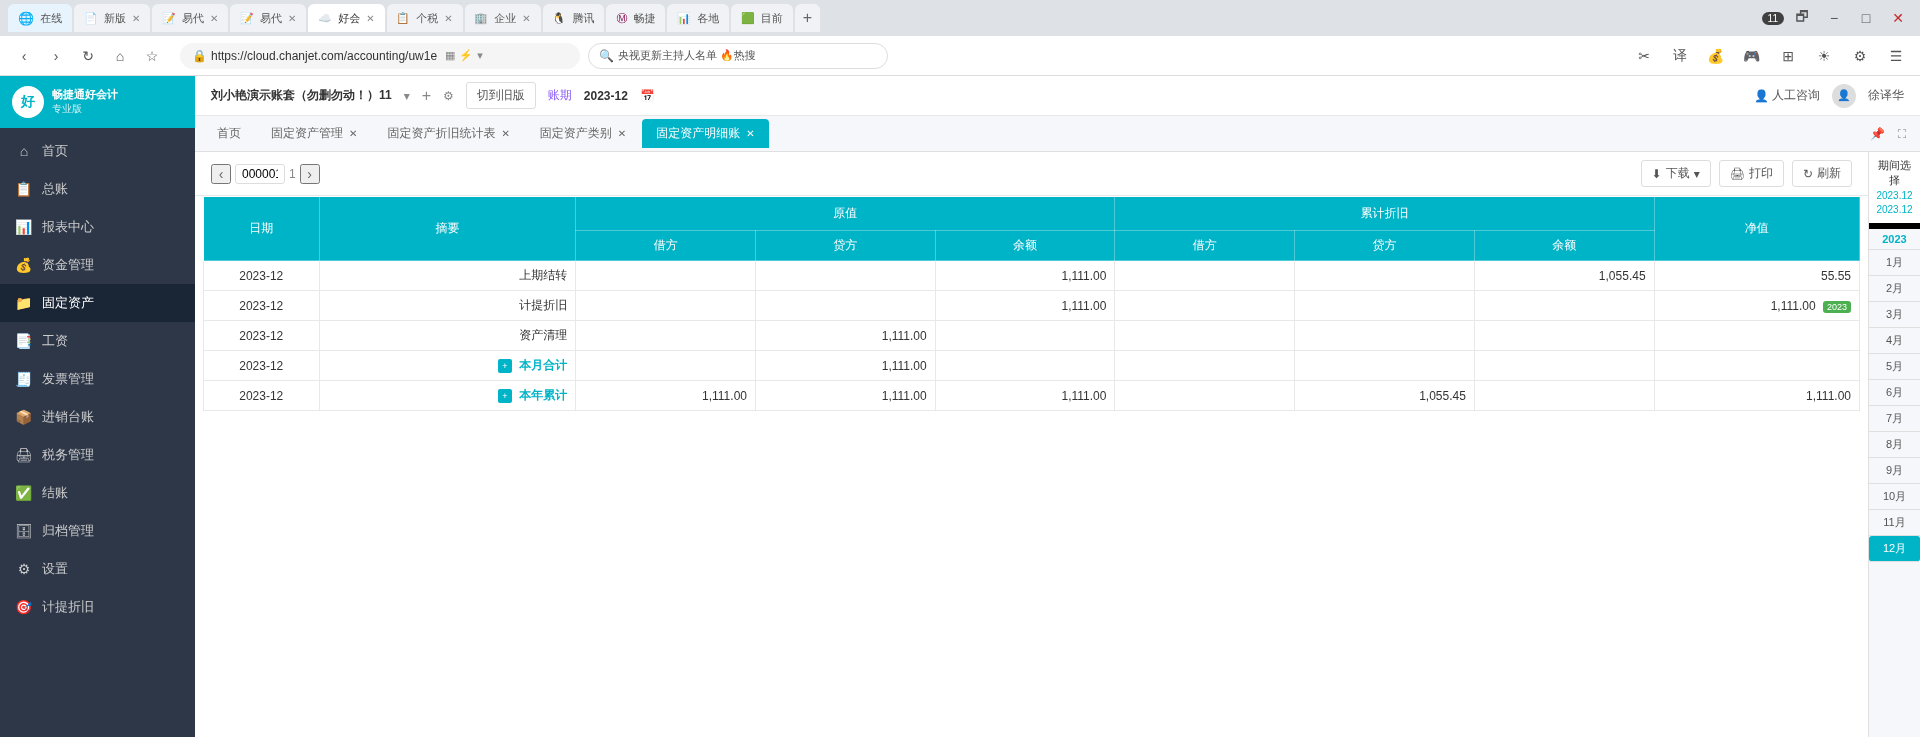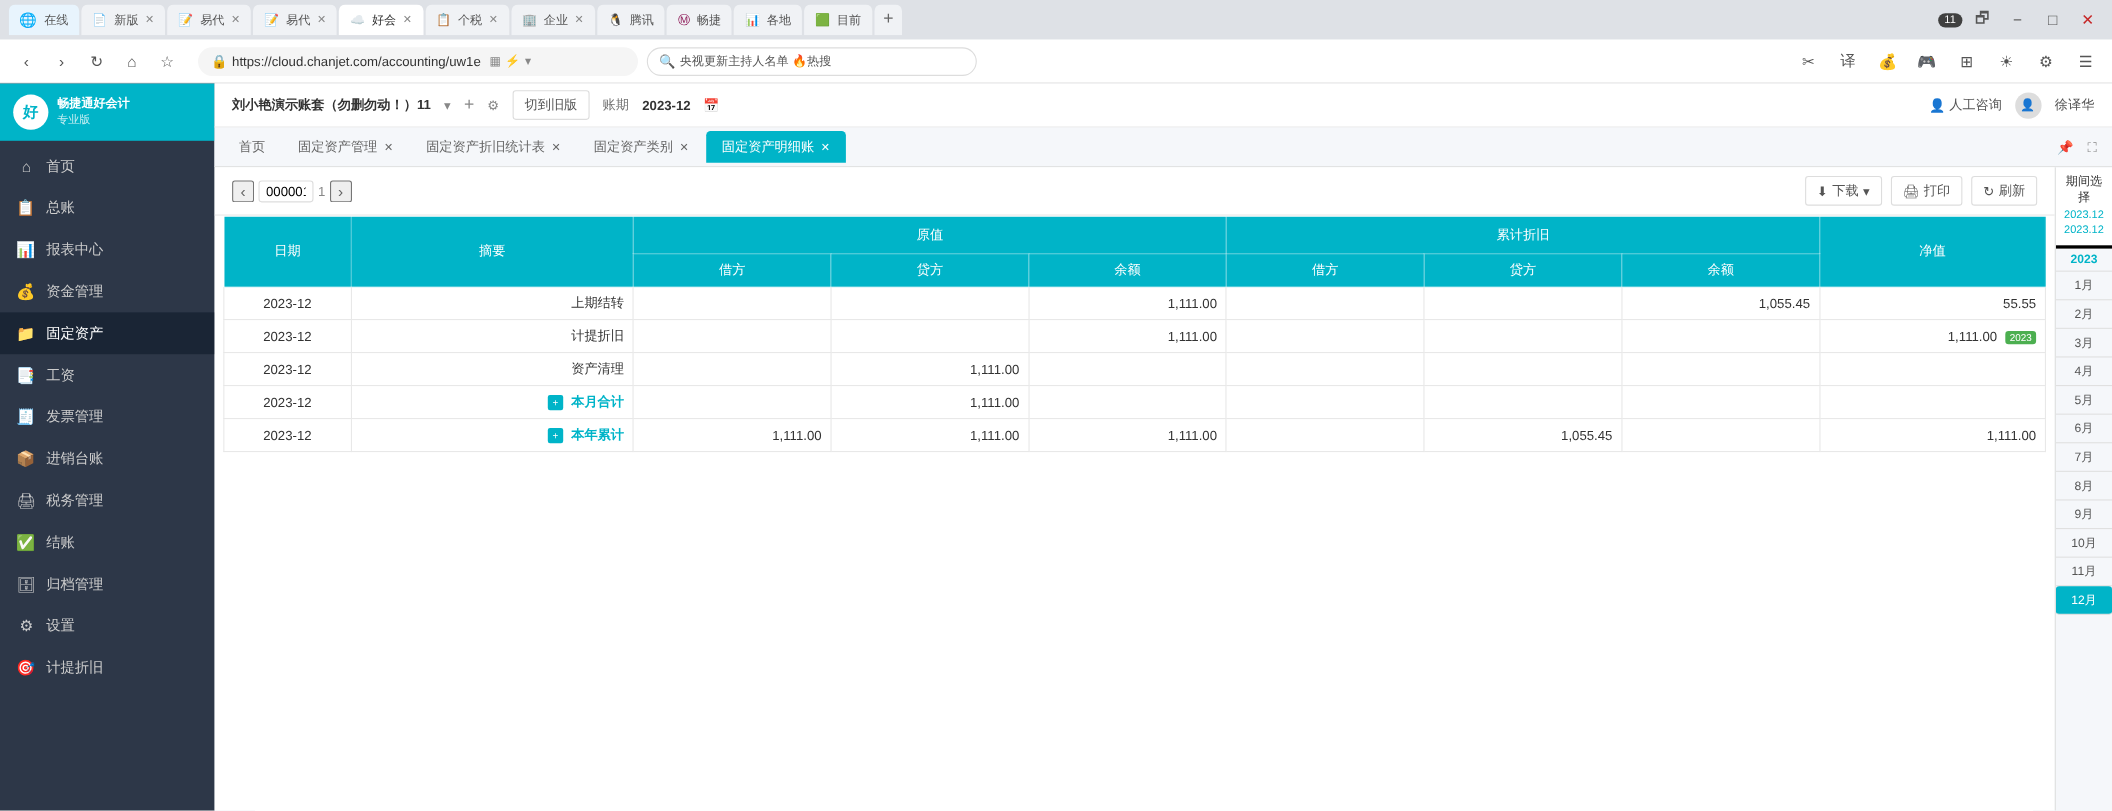--- a/index.html
+++ b/index.html
@@ -58,21 +58,21 @@
     table { width: 100%; border-collapse: collapse; font-size: 12px; }
     .header-row-top th { background: #00b4c8; color: #fff; text-align: center; padding: 8px 6px; border: 1px solid rgba(255,255,255,0.3); font-weight: normal; }
     .header-row-sub th { background: #00b4c8; color: #fff; text-align: center; padding: 6px 4px; border: 1px solid rgba(255,255,255,0.3); font-weight: normal; }
     td { padding: 6px 8px; border: 1px solid #e8e8e8; text-align: center; color: #333; white-space: nowrap; }
     td.text-left { text-align: right; }
     td.number { text-align: right; color: #333; }
     .subtotal-label { color: #00b4c8; font-weight: bold; }
 
     
     .period-panel { width: 52px; background: #f5f7fa; border-left: 1px solid #e0e0e0; display: flex; flex-direction: column; overflow-y: auto; }
-    .period-panel-header { background: #fff; padding: 6px 4px; text-align: center; font-size: 11px; color: #333; border-bottom: 3px solid #000000; line-height: 1.4; }
+    .period-panel-header { background: #fff; padding: 6px 4px; text-align: center; font-size: 11px; color: #333; border-bottom: 6px solid #000000; line-height: 1.4; }
     .period-year { color: #00b4c8; font-weight: bold; font-size: 11px; padding: 4px 2px; text-align: center; border-bottom: 1px solid #e0e0e0; }
     .period-month { padding: 5px 2px; text-align: center; font-size: 11px; color: #555; cursor: pointer; border-bottom: 1px solid #e0e0e0; }
     .period-month.active { background: #00b4c8; color: #fff; border-radius: 3px; }
     .flex { display: flex; }
     .flex-col { flex-direction: column; }
     .flex-1 { flex: 1; }
   </style>
 </head>
 <body>
 
@@ -239,21 +239,21 @@
   </div>
 
   <div class="flex flex-col flex-1">
 
     <div class="app-topbar">
       <span class="account-name">刘小艳演示账套（勿删勿动！）11</span>
       <span style="cursor:pointer; color:#888;">▾</span>
       <span style="cursor:pointer; color:#888; font-size:16px;">+</span>
       <span style="cursor:pointer; color:#888;">⚙</span>
       <button class="topbar-btn">切到旧版</button>
-      <span style="color:#737373;">账期</span>
+      <span style="color:#8b5cf6;">账期</span>
       <span style="font-weight:bold;">2023-12</span>
       <span style="cursor:pointer;">📅</span>
       <div class="topbar-right">
         <span style="cursor:pointer; color:#555; display:flex; align-items:center; gap:3px;">
           <span>👤</span>
           <span>人工咨询</span>
         </span>
         <span style="width:24px; height:24px; background:#ddd; border-radius:50%; display:inline-flex; align-items:center; justify-content:center; font-size:11px;">👤</span>
         <span>徐译华</span>
       </div>

